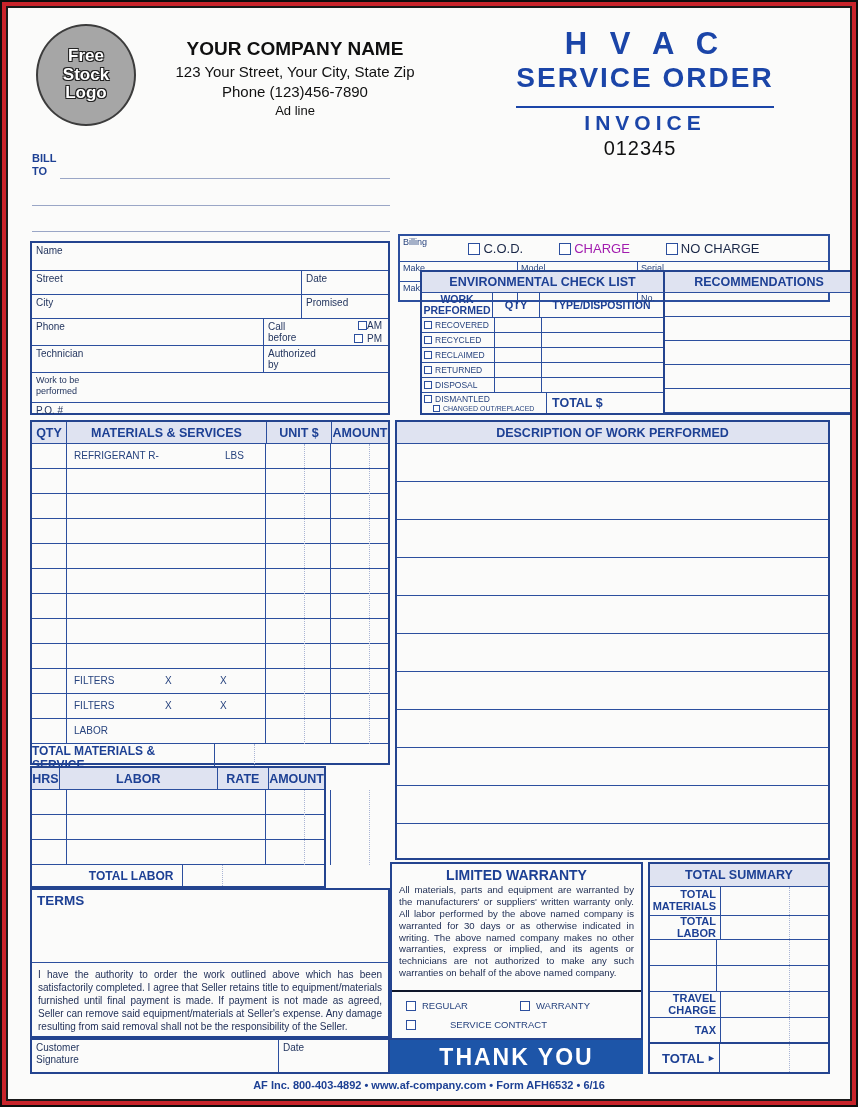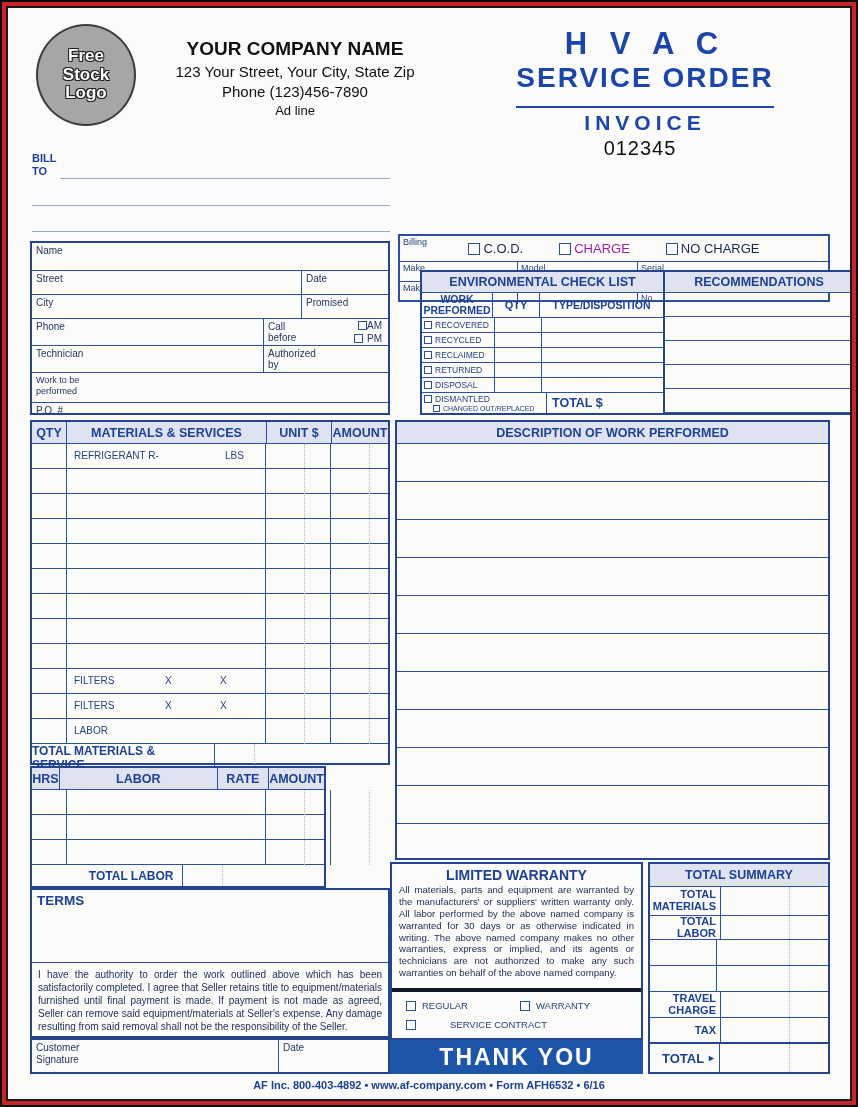--- a/index.html
+++ b/index.html
@@ -260,21 +260,21 @@
   </div>
 
   <div class="abs flex" style="left:30px;top:1038px;width:360px;height:36px;border:2px solid #24448f;">
     <div class="br1 cellpad" style="width:238px;"><span style="display:inline-block;width:60px;font-size:10px;color:#24365f;line-height:1.2;">Customer Signature</span></div>
     <div class="cellpad lbl" style="flex:1;">Date</div>
   </div>
 
   <div class="abs col" style="left:390px;top:862px;width:253px;height:178px;border:2px solid #24448f;">
     <div style="text-align:center;font-weight:bold;font-size:14px;color:#1d4094;margin-top:3px;">LIMITED WARRANTY</div>
     <div style="padding:1px 7px 0 7px;font-size:9.6px;line-height:1.24;text-align:justify;color:#1c2b52;">All materials, parts and equipment are warranted by the manufacturers' or suppliers' written warranty only. All labor performed by the above named company is warranted for 30 days or as otherwise indicated in writing. The above named company makes no other warranties, express or implied, and its agents or technicians are not authorized to make any such warranties on behalf of the above named company.</div>
-    <div style="margin-top:auto;border-top:4px solid #0f172a;height:46px;position:relative;flex:none;">
+    <div style="margin-top:auto;border-top:2px solid #0f172a;height:46px;position:relative;flex:none;">
       <span class="abs flex" style="left:14px;top:8px;align-items:center;gap:6px;">
         <span class="cb" style="width:10px;height:10px;"></span>
         <span style="font-size:9.5px;color:#27437e;">REGULAR</span>
       </span>
       <span class="abs flex" style="left:128px;top:8px;align-items:center;gap:6px;">
         <span class="cb" style="width:10px;height:10px;"></span>
         <span style="font-size:9.5px;color:#27437e;">WARRANTY</span>
       </span>
       <span class="abs flex" style="left:14px;top:27px;align-items:center;gap:6px;">
         <span class="cb" style="width:10px;height:10px;"></span>

